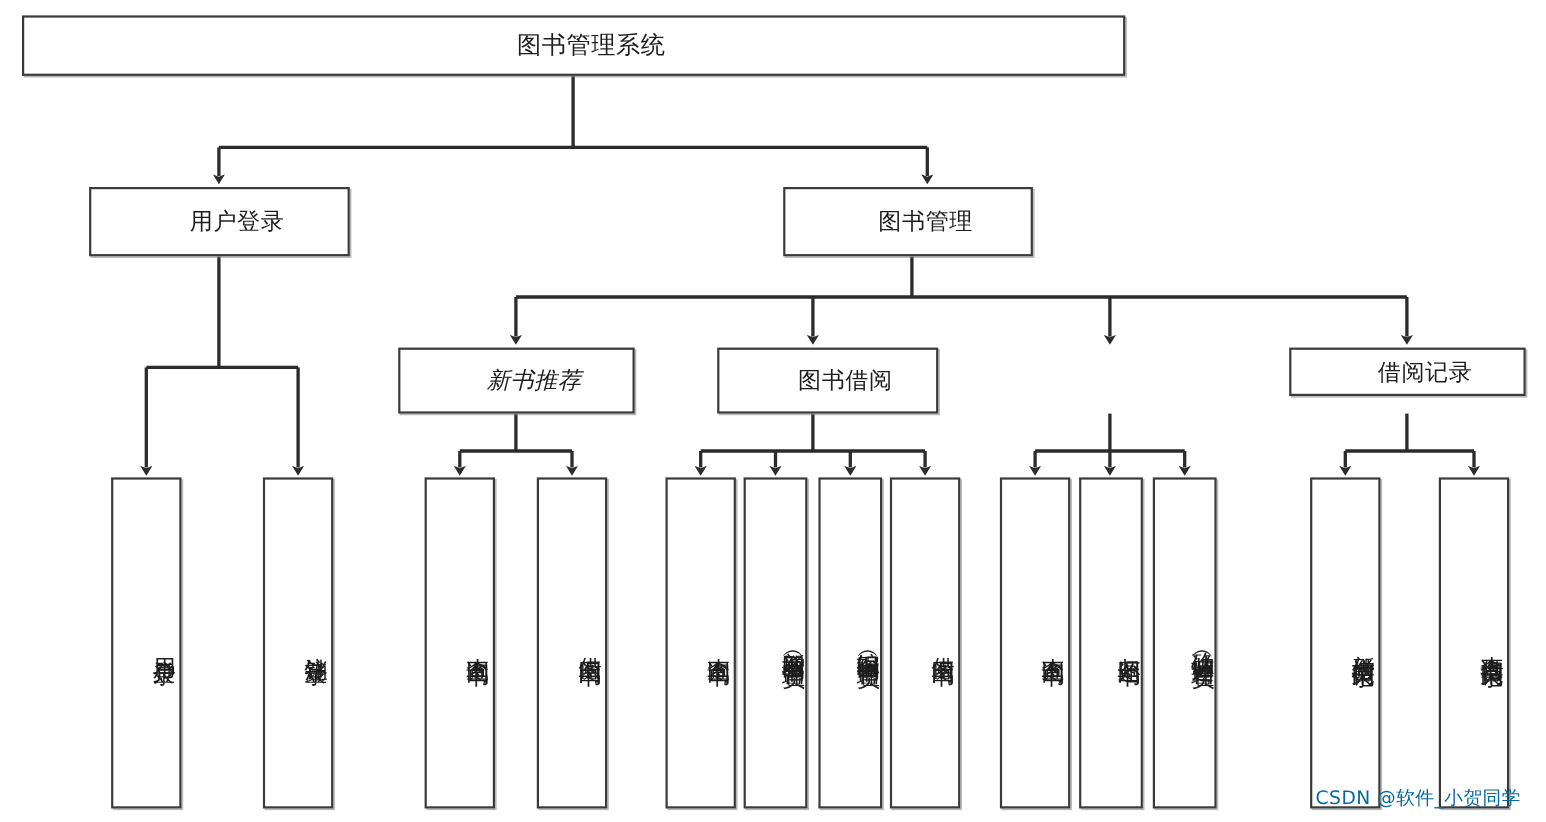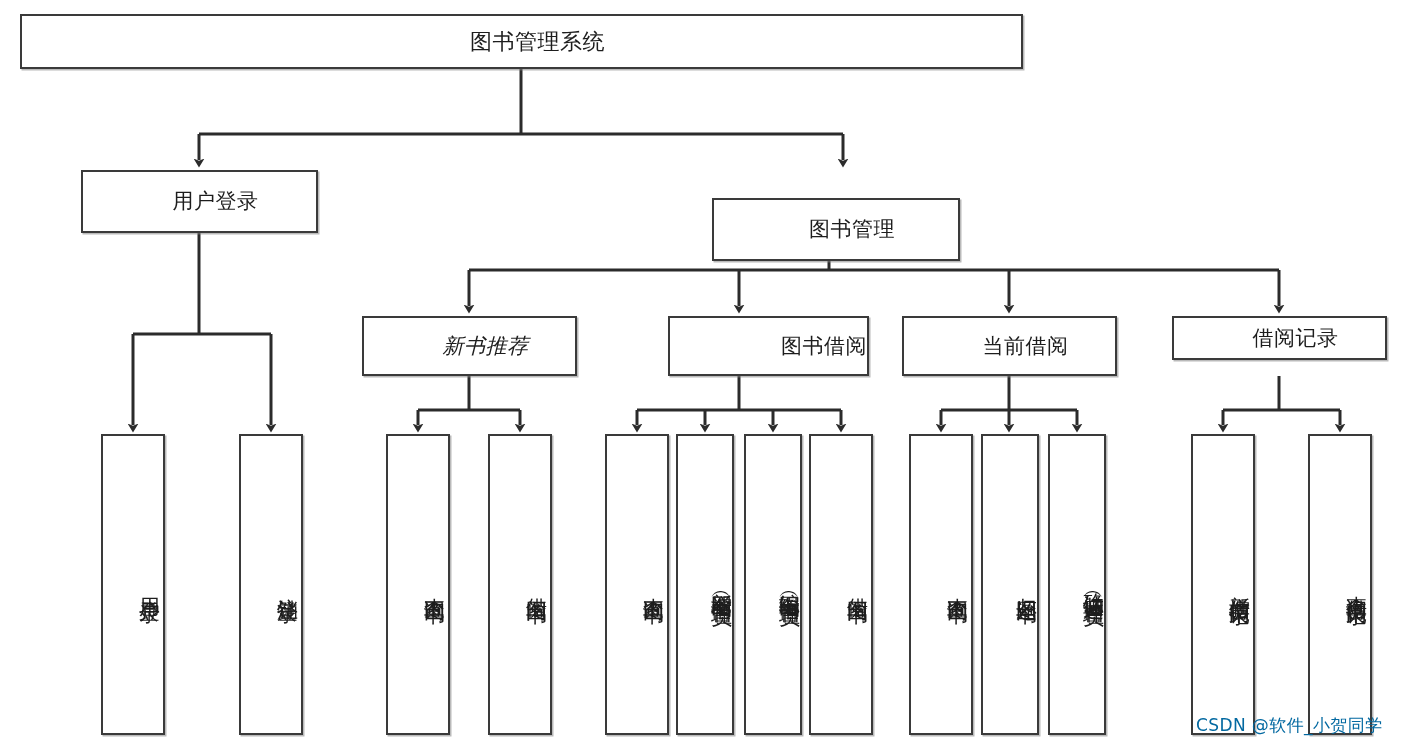--- a/index.html
+++ b/index.html
@@ -114,32 +114,29 @@
     </g>
   </svg>
 
   <div class="node root" style="left:20px; top:14px; width:1003px; height:55px;">
     <span class="label">图书管理系统</span>
   </div>
 
   <div class="node" style="left:81px; top:170px; width:237px; height:63px;">
     <span class="label">用户登录</span>
   </div>
-  <div class="node" style="left:712px; top:170px; width:248px; height:63px;margin-top:28px;">
+  <div class="node" style="left:712px; top:170px; width:227px; height:63px;">
     <span class="label">图书管理</span>
   </div>
 
   <div class="node" style="left:362px; top:316px; width:215px; height:60px;font-style:italic;">
     <span class="label">新书推荐</span>
   </div>
-  <div class="node" style="left:668px; top:316px; width:201px; height:60px;justify-content:flex-end;">
+  <div class="node" style="left:652px; top:316px; width:201px; height:60px;">
     <span class="label">图书借阅</span>
-  </div>
-  <div class="node" style="left:902px; top:316px; width:215px; height:60px;">
-    <span class="label">当前借阅</span>
   </div>
   <div class="node" style="left:1172px; top:316px; width:215px; height:44px;">
     <span class="label">借阅记录</span>
   </div>
 
   <div class="node vert" style="left:101px; top:434px; width:64px; height:301px;">
     <span class="label">用户登录</span>
   </div>
   <div class="node vert" style="left:239px; top:434px; width:64px; height:301px;">
     <span class="label">注销登录</span>

